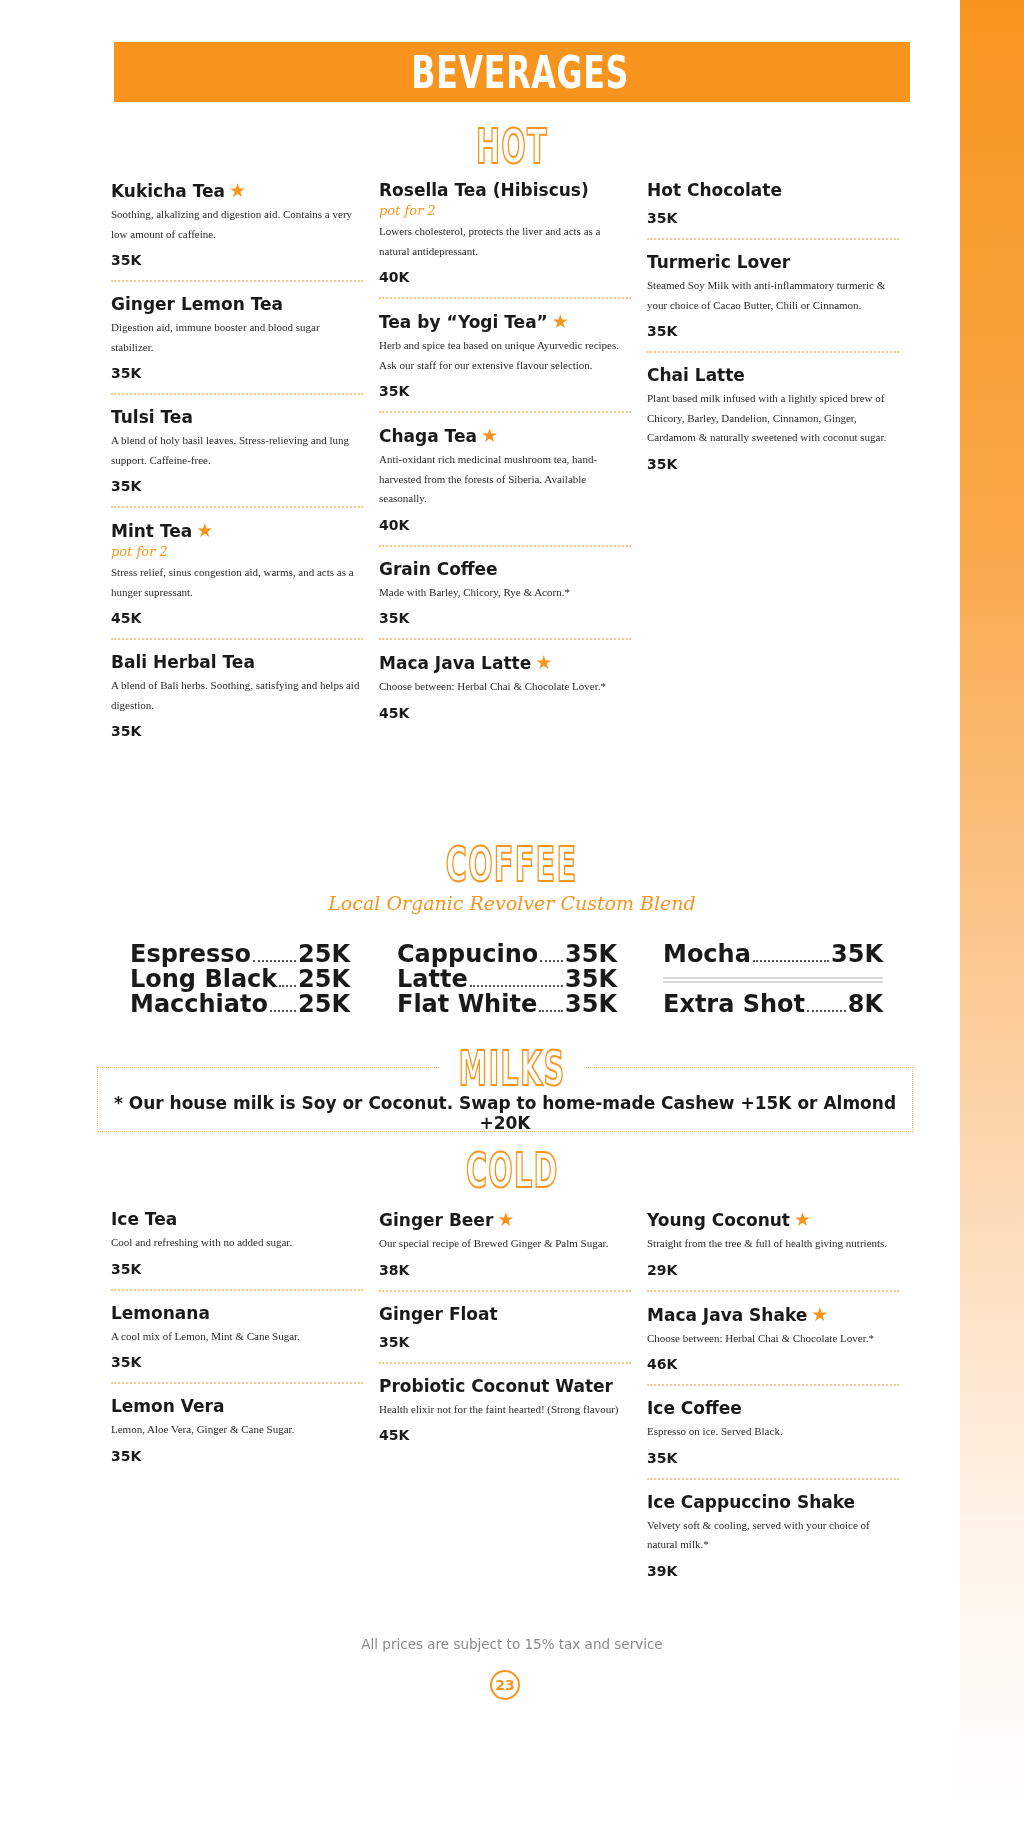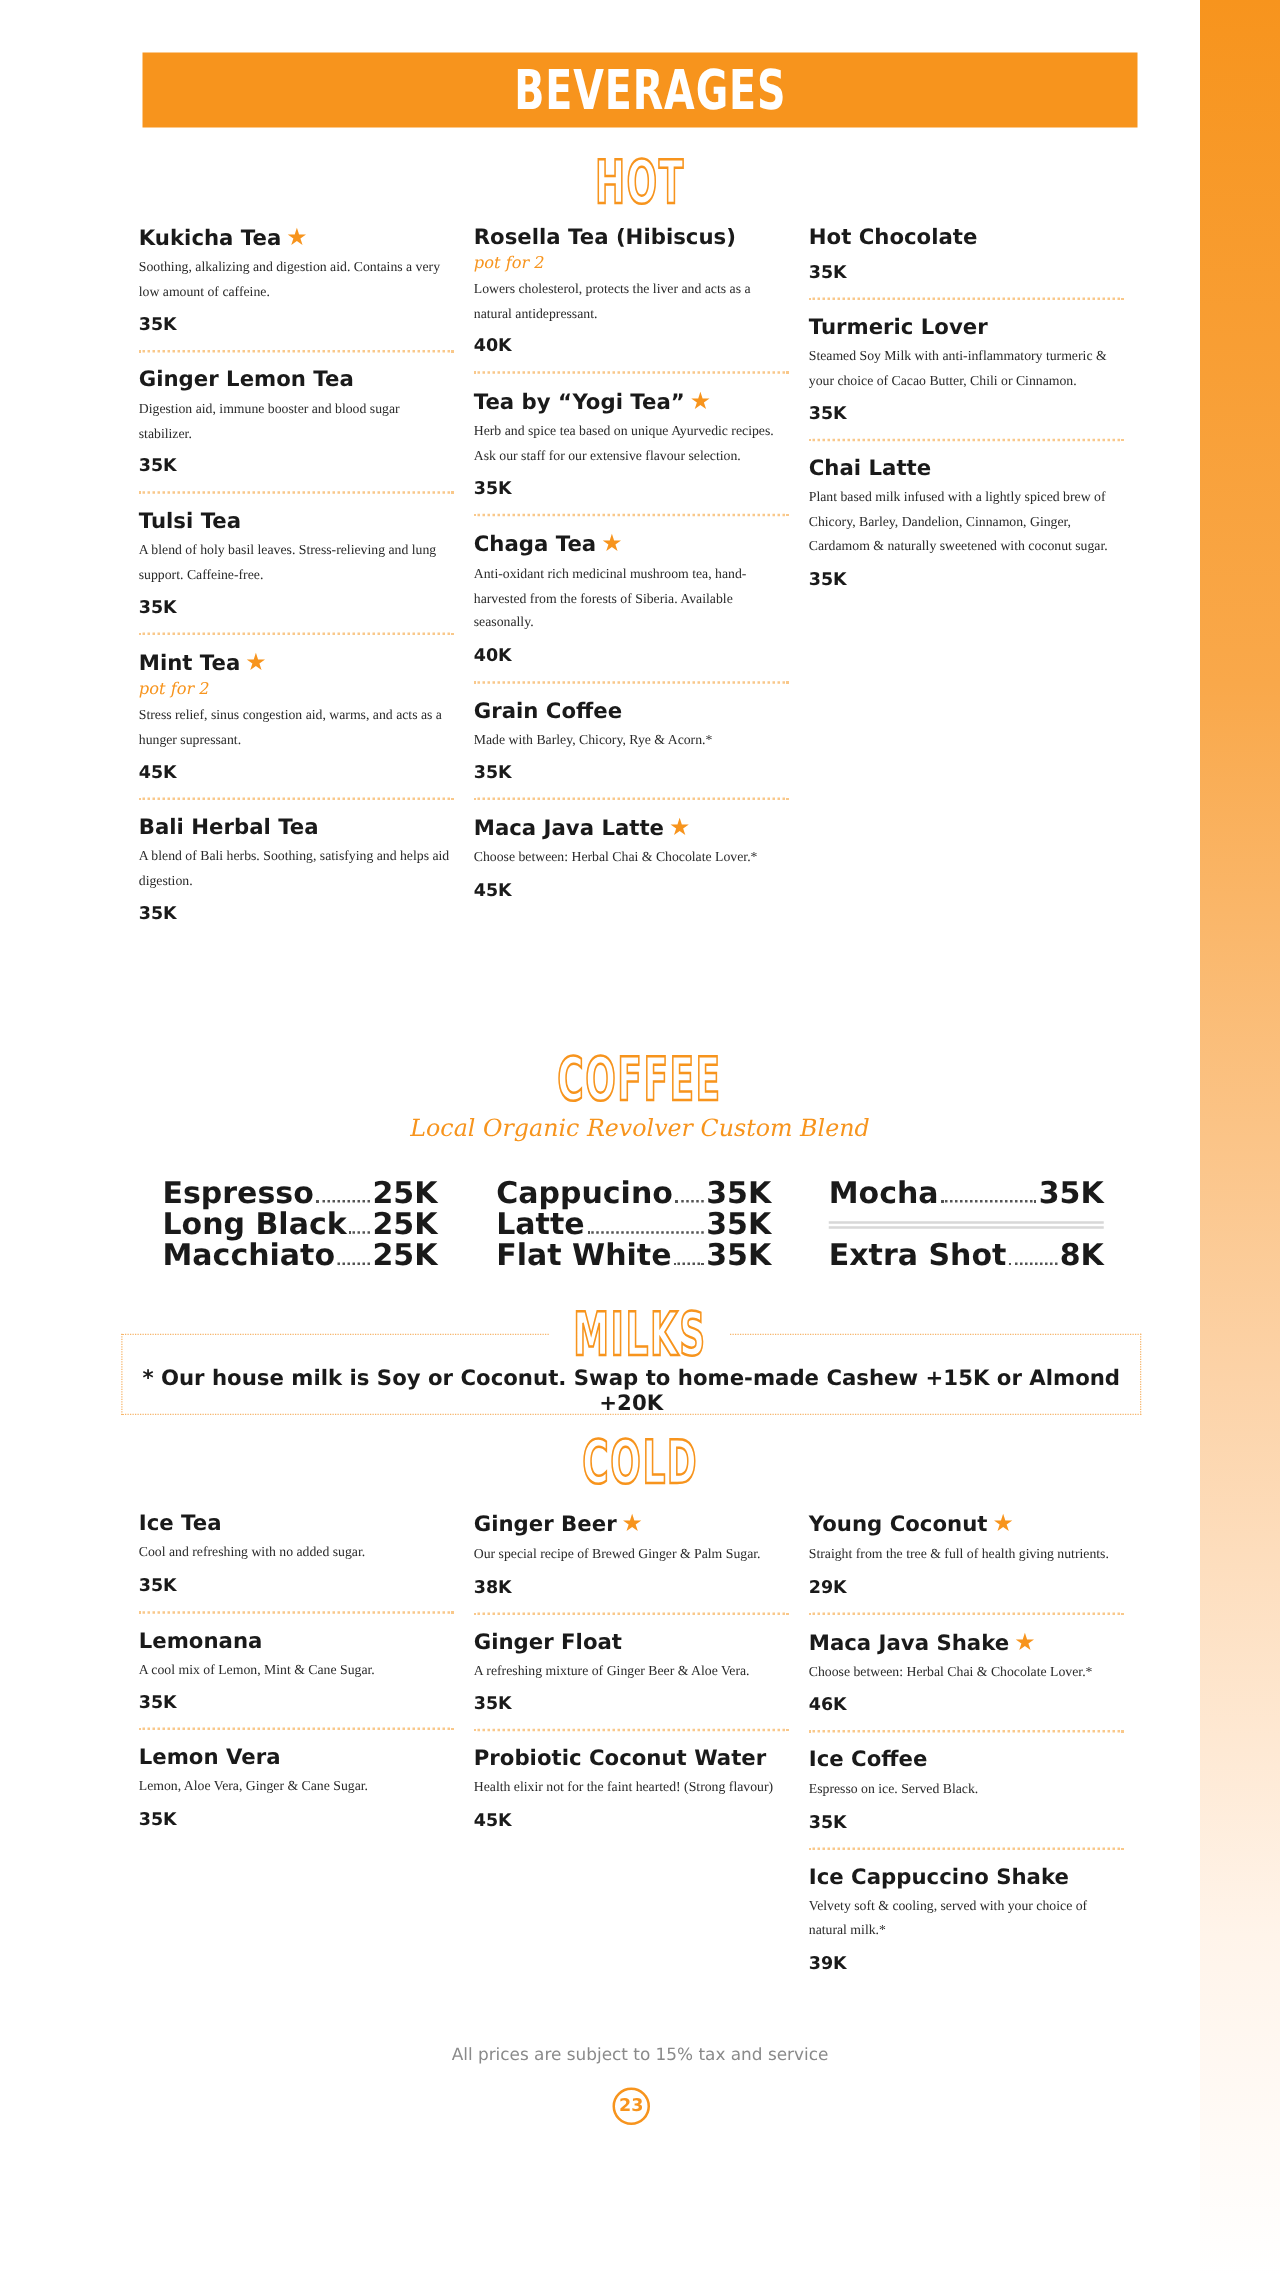--- a/index.html
+++ b/index.html
@@ -232,21 +232,20 @@
     </div>
   </div>
 <div class="col" style="left:379px;top:1207px;">
     <div class="item">
       <div class="name"><span>Ginger Beer</span><span class="star">★</span></div>
       <div class="desc">Our special recipe of Brewed Ginger &amp; Palm Sugar.</div>
       <div class="price">38K</div>
     </div>
     <div class="item">
       <div class="name"><span>Ginger Float</span></div>
-      <div class="desc">A refreshing mixture of Ginger Beer &amp; Aloe Vera.</div>
       <div class="price">35K</div>
     </div>
     <div class="item last">
       <div class="name"><span>Probiotic Coconut Water</span></div>
       <div class="desc">Health elixir not for the faint hearted! (Strong flavour)</div>
       <div class="price">45K</div>
     </div>
   </div>
 <div class="col" style="left:647px;top:1207px;">
     <div class="item">

